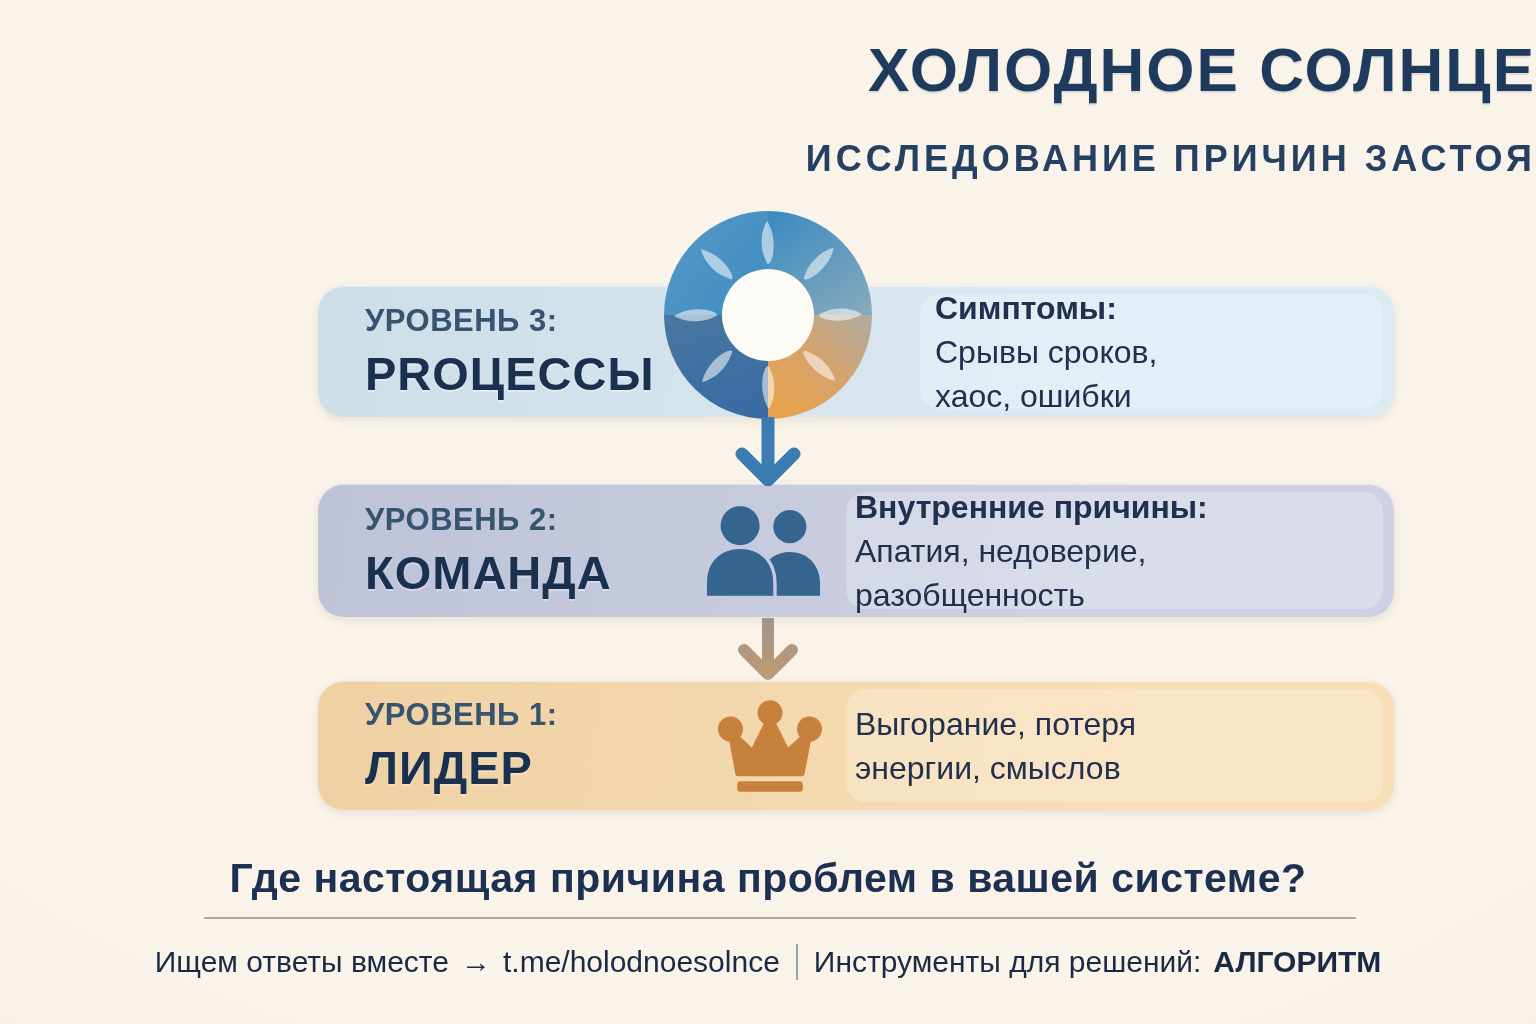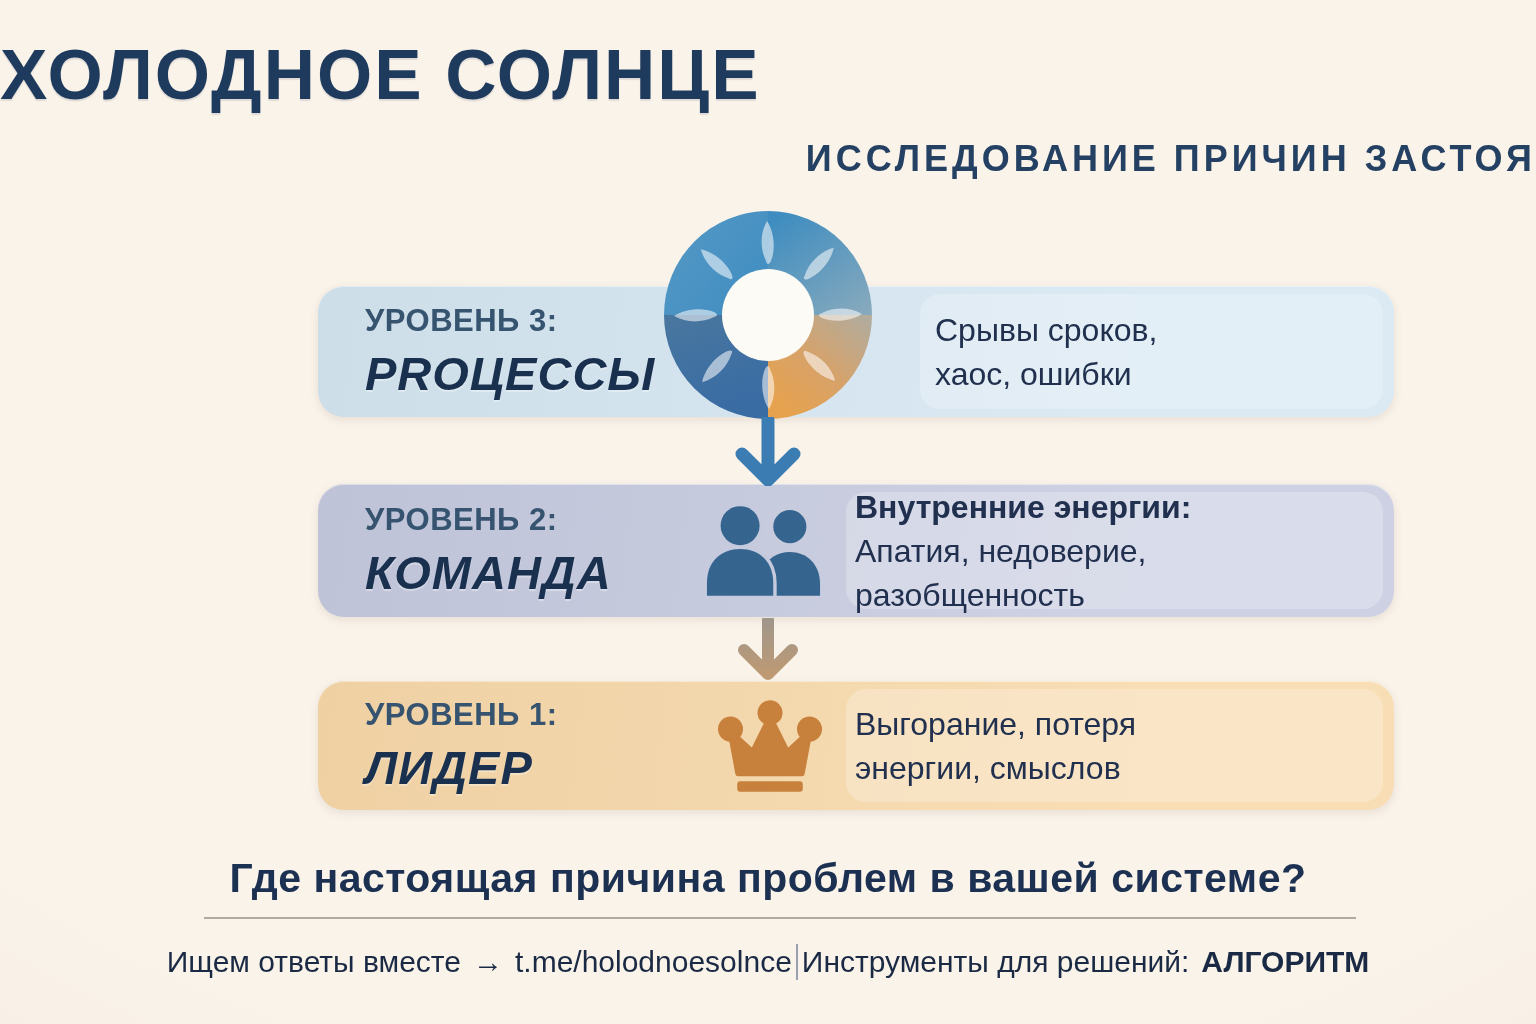--- a/index.html
+++ b/index.html
@@ -8,22 +8,22 @@
 
   .poster {
     position:relative; width:1536px; height:1024px; overflow:hidden;
     background:#f8f1e8;
     background-image:radial-gradient(120% 115% at 50% 42%, #faf3ea 55%, #f2e7db 100%);
     color:#20304e;
   }
 
   
   .title {
-    position:absolute; top:34px; left:0; right:0; text-align:left;
-    font-size:71px; font-weight:800; letter-spacing:2px; color:#1e3a5c;
+    position:absolute; top:34px; left:0; right:0; text-align:right;
+    font-size:62px; font-weight:800; letter-spacing:2px; color:#1e3a5c;
     text-shadow:0 2px 1px rgba(30,45,70,0.12);
   }
   .subtitle {
     position:absolute; top:138px; left:0; right:0; text-align:right;
     font-size:36px; font-weight:700; letter-spacing:4px; color:#244062;
   }
 
   
   .band {
     position:absolute; left:318px; width:1076px; border-radius:26px;
@@ -41,21 +41,20 @@
   .hl-3 { left:602px; }
   .hl-2, .hl-1 { left:528px; }
 
   .lvl-label { position:absolute; left:47px; top:50%; transform:translateY(-50%); }
   .lvl-label .small {
     font-size:31px; font-weight:700; color:#36536f; letter-spacing:0.5px; margin-bottom:7px;
   }
   .lvl-label .big {
     font-size:47px; font-weight:800; color:#19304f; letter-spacing:1px;
     text-shadow:0 2px 1px rgba(255,255,255,0.35);
-    font-style:italic;
   }
 
   .lvl-text {
     position:absolute; top:50%; transform:translateY(-50%);
     font-size:32px; line-height:1.38; color:#20304e; font-weight:500;
   }
   .lvl-text .head { font-weight:700; }
   .text-3 { left:617px; }
   .text-2, .text-1 { left:537px; }
 
@@ -70,21 +69,21 @@
   .question {
     position:absolute; top:855px; left:0; right:0; text-align:center;
     font-size:41px; font-weight:700; color:#1c3152; letter-spacing:0.5px;
   }
   .divider {
     position:absolute; top:917px; left:204px; width:1152px; height:2px;
     background:#b1a99d;
   }
   .footer {
     position:absolute; top:944px; left:0; right:0;
-    display:flex; justify-content:center; align-items:center; gap:4px;
+    display:flex; justify-content:center; align-items:center; gap:16px;
     font-size:30px; color:#1b2a44; font-weight:500;
   }
   .f-part { display:flex; align-items:center; gap:12px; white-space:nowrap; }
   .f-arrow { font-weight:400; }
   .f-sep { width:2px; height:36px; background:#99a1b0; }
   .f-brand { font-weight:800; }
 </style>
 </head>
 <body>
 
@@ -93,20 +92,21 @@
   <div class="title">ХОЛОДНОЕ СОЛНЦЕ</div>
   <div class="subtitle">ИССЛЕДОВАНИЕ ПРИЧИН ЗАСТОЯ</div>
 
   <section class="band band-3" style="background-color: rgb(213, 230, 241);">
     <div class="hl hl-3"></div>
     <div class="lvl-label">
       <div class="small">УРОВЕНЬ 3:</div>
       <div class="big">PROЦЕССЫ</div>
     </div>
     <div class="lvl-text text-3">
+      <div class="head">Симптомы:</div>
       <div>Срывы сроков,</div>
       <div>хаос, ошибки</div>
     </div>
   </section>
 
   <section class="band band-2" style="background-color: rgb(198, 202, 223);">
     <div class="hl hl-2"></div>
     <div class="lvl-label">
       <div class="small">УРОВЕНЬ 2:</div>
       <div class="big">КОМАНДА</div>
@@ -119,21 +119,21 @@
       <g fill="#35658e" stroke="#c6cadf" stroke-width="7">
         <circle cx="36" cy="25" r="20"></circle>
         <path d="M2,97 L2,84 C2,61 17,49 36,49 C55,49 70,61 70,84 L70,97 Z"></path>
       </g>
       <g fill="#35658e">
         <circle cx="36" cy="25" r="20"></circle>
         <path d="M2,97 L2,84 C2,61 17,49 36,49 C55,49 70,61 70,84 L70,97 Z"></path>
       </g>
     </svg>
     <div class="lvl-text text-2">
-      <div class="head">Внутренние энергии:</div>
+      <div class="head">Внутренние причины:</div>
       <div>Апатия, недоверие,</div>
       <div>разобщенность</div>
     </div>
   </section>
 
   <section class="band band-1" style="background-color: rgb(247, 216, 169);">
     <div class="hl hl-1"></div>
     <div class="lvl-label">
       <div class="small">УРОВЕНЬ 1:</div>
       <div class="big">ЛИДЕР</div>

